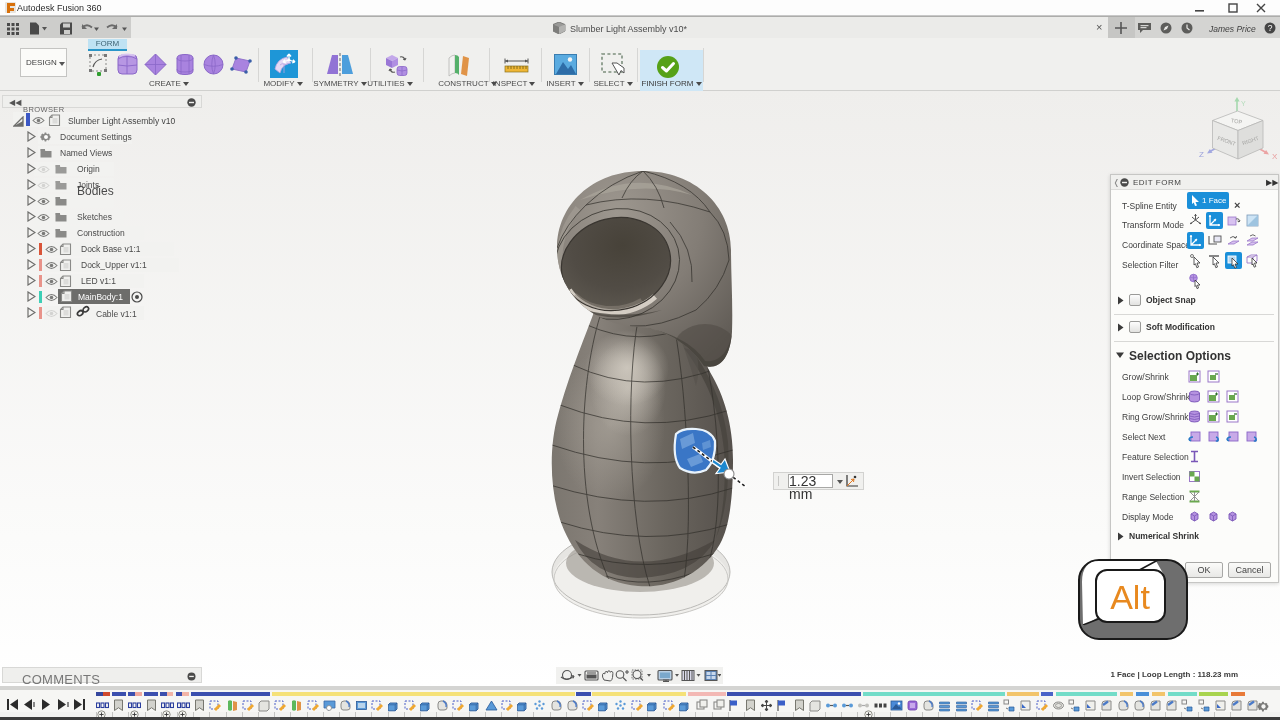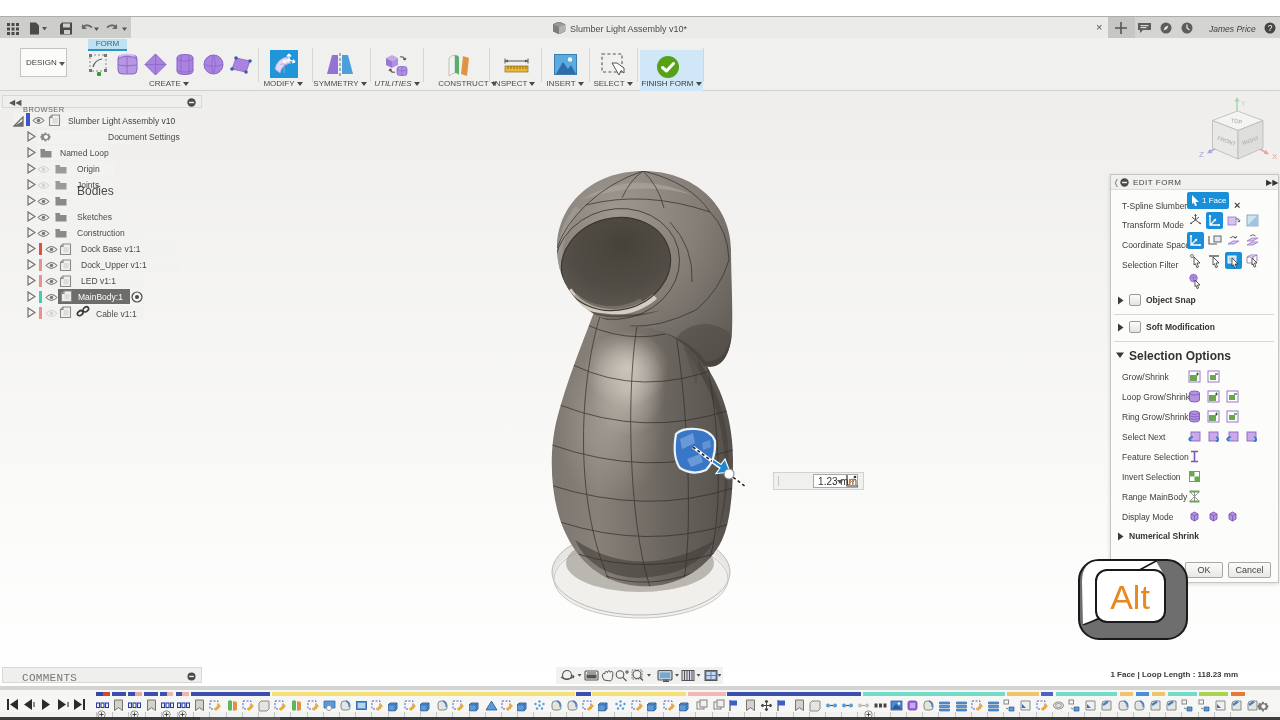--- a/index.html
+++ b/index.html
@@ -3,20 +3,32 @@
 *{margin:0;padding:0;box-sizing:border-box;}
 html,body{width:1280px;height:720px;overflow:hidden;font-family:"Liberation Sans",sans-serif;background:#fff;}
 .abs{position:absolute;}
 #app{position:relative;width:1280px;height:720px;}
 .lbl{font-size:9px;color:#3f3f3f;white-space:nowrap;}
 .sep{position:absolute;top:48px;height:34px;width:1px;background:#d6d6d4;}
 .caret{display:inline-block;width:0;height:0;border-left:3px solid transparent;border-right:3px solid transparent;border-top:4px solid #555;vertical-align:middle;}
 </style></head><body>
 <div id="app">
 
+<div class="abs" style="left:0;top:0;width:1280px;height:16px;background:#fdfdfd;border-bottom:1px solid #c8c8c8;">
+  <svg class="abs" style="left:5px;top:2px" width="12" height="12" viewBox="0 0 12 12">
+    <rect x="0" y="0" width="11" height="11" rx="1" fill="#e8e4de"></rect>
+    <path d="M2 1 h8 v3 h-5 v2 h4 v3 h-4 v2 h-3 z" fill="#d8700a"></path>
+  </svg>
+  <span class="abs" style="left:17px;top:3px;font-size:9px;color:#2b2b2b;">Autodesk Fusion 360</span>
+  <svg class="abs" style="left:1193px;top:3px" width="80" height="10" viewBox="0 0 80 10">
+    <rect x="2" y="7" width="9" height="1.6" fill="#444"></rect>
+    <rect x="36" y="1" width="8" height="8" fill="none" stroke="#444" stroke-width="1.4"></rect>
+    <path d="M64 1 L72 9 M72 1 L64 9" stroke="#444" stroke-width="1.4"></path>
+  </svg>
+</div>
 
 <div class="abs" style="left:0;top:16px;width:1280px;height:22px;background:#ebebe9;border-top:1px solid #adadab;">
   <div class="abs" style="left:0;top:0;width:131px;height:22px;background:#cdcdcb;"></div>
   <div class="abs" style="left:1108px;top:0;width:172px;height:22px;background:#d4d4d2;"></div>
 
   <svg class="abs" style="left:6px;top:4px" width="125" height="14" viewBox="0 0 125 14">
     <g fill="#4a4a4a">
       <rect x="1" y="2" width="3" height="3"></rect>
           <rect x="5.5" y="2" width="3" height="3"></rect>
           <rect x="10" y="2" width="3" height="3"></rect>
@@ -84,21 +96,21 @@
       <div class="sep" style="left:370px;top:10px;"></div>
       <div class="sep" style="left:423px;top:10px;"></div>
       <div class="sep" style="left:489px;top:10px;"></div>
       <div class="sep" style="left:541px;top:10px;"></div>
       <div class="sep" style="left:589px;top:10px;"></div>
       <div class="sep" style="left:637px;top:10px;"></div>
       <div class="sep" style="left:703px;top:10px;"></div>
       <div class="abs" style="left:109px;top:41px;width:120px;text-align:center;font-size:8px;color:#4a4a4a;">CREATE <span class="caret" style="border-top-color:#4a4a4a"></span></div>
       <div class="abs" style="left:223px;top:41px;width:120px;text-align:center;font-size:8px;color:#4a4a4a;">MODIFY <span class="caret" style="border-top-color:#4a4a4a"></span></div>
       <div class="abs" style="left:280px;top:41px;width:120px;text-align:center;font-size:8px;color:#4a4a4a;">SYMMETRY <span class="caret" style="border-top-color:#4a4a4a"></span></div>
-      <div class="abs" style="left:337px;top:41px;width:120px;text-align:center;font-size:8px;color:#4a4a4a;font-style:italic;">UTILITIES <span class="caret" style="border-top-color:#4a4a4a"></span></div>
+      <div class="abs" style="left:337px;top:41px;width:106px;text-align:center;font-size:8px;color:#4a4a4a;">UTILITIES <span class="caret" style="border-top-color:#4a4a4a"></span></div>
       <div class="abs" style="left:396px;top:41px;width:143px;text-align:center;font-size:8px;color:#4a4a4a;">CONSTRUCT <span class="caret" style="border-top-color:#4a4a4a"></span></div>
       <div class="abs" style="left:454px;top:41px;width:120px;text-align:center;font-size:8px;color:#4a4a4a;">INSPECT <span class="caret" style="border-top-color:#4a4a4a"></span></div>
       <div class="abs" style="left:505px;top:41px;width:120px;text-align:center;font-size:8px;color:#4a4a4a;">INSERT <span class="caret" style="border-top-color:#4a4a4a"></span></div>
       <div class="abs" style="left:553px;top:41px;width:120px;text-align:center;font-size:8px;color:#4a4a4a;">SELECT <span class="caret" style="border-top-color:#4a4a4a"></span></div>
   <div class="abs" style="left:640px;top:12px;width:63px;height:41px;background:#cfe7f6;"></div>
   <div class="abs" style="left:640px;top:41px;width:63px;height:12px;background:#cfe7f6;text-align:center;font-size:8px;color:#3a3a3a;">FINISH FORM <span class="caret" style="border-top-color:#4a4a4a"></span></div>
   <svg class="abs" style="left:656px;top:17px" width="24" height="24" viewBox="0 0 24 24">
     <circle cx="12" cy="12" r="11" fill="#56a117"></circle>
     <path d="M6.5 12.5 L10.5 16 L17.5 8.5" stroke="#fff" stroke-width="3" fill="none" stroke-linecap="round" stroke-linejoin="round"></path>
   </svg>
@@ -310,21 +322,21 @@
   <g>
     <line x1="213" y1="327" x2="266" y2="367" stroke="#fff" stroke-width="3"></line>
     <line x1="213" y1="327" x2="266" y2="367" stroke="#222" stroke-width="1.6" stroke-dasharray="3 2.6"></line>
     <path d="M233 339 l8 5.5 l4 -5.5 l5 13 l-14 1.5 l4 -5.5 l-8 -5.5 z" fill="#1d88cf" stroke="#fff" stroke-width="1.2"></path>
     <circle cx="249" cy="354" r="5" fill="#fff" stroke="#8a8a8a" stroke-width="1.1"></circle>
   </g>
 </svg>
 
 <div class="abs" style="left:773px;top:472px;width:91px;height:18px;background:#f0f0ee;border:1px solid #d2d2d0;"></div>
 <div class="abs" style="left:778px;top:476px;width:1px;height:10px;background:#c8c8c6;"></div>
-<div class="abs" style="left:788px;top:474px;width:45px;height:14px;background:#fff;border:1px solid #a8a8a6;font-size:10px;color:#333;text-align:right;line-height:13px;margin-left:25px;">1.23 mm</div>
+<div class="abs" style="left:788px;top:474px;width:45px;height:14px;background:#fff;border:1px solid #a8a8a6;font-size:14px;color:#333;text-align:left;line-height:13px;">1.23 mm</div>
 <span class="caret abs" style="left:837px;top:480px;"></span>
 <svg class="abs" style="left:845px;top:474px" width="14" height="14" viewBox="0 0 14 14">
   <path d="M2 1 L2 12 L13 12" stroke="#333" stroke-width="1.2" fill="none"></path>
   <path d="M2 12 L9 5 M9 5 l-3 0.5 M9 5 l-0.5 3" stroke="#e07820" stroke-width="1" fill="none"></path>
   <path d="M9 3 l2 0 m-1 -1 l0 2" stroke="#333" stroke-width="1" fill="none"></path>
   <circle cx="10" cy="3" r="1.3" fill="#333"></circle>
 </svg>
 
 <svg class="abs" style="left:1198px;top:96px" width="82" height="72" viewBox="0 0 82 72">
   <line x1="39" y1="4" x2="39" y2="16" stroke="#a5d8ae" stroke-width="1.6"></line>
@@ -369,30 +381,30 @@
     </svg>
     <span class="abs" style="left:68px;top:116px;font-size:8.5px;color:#444;">Slumber Light Assembly v10</span>
     <div class="abs" style="left:38px;top:130px;width:94px;height:14px;background:#f2f2f0;"></div>
     <svg class="abs" style="left:27px;top:131px" width="9" height="11" viewBox="0 0 9 11">
       <path d="M1 1 L8 5.5 L1 10 Z" fill="none" stroke="#6e6e6c" stroke-width="1.2"></path>
     </svg>
     <svg class="abs" style="left:40px;top:131px" width="12" height="12" viewBox="0 0 24 24">
       <path fill="#8a8a88" d="M12 8a4 4 0 1 0 0 8 a4 4 0 0 0 0-8 m9 5.5 l-2.2 1.8 .3 2 -2.6 1.5 -1.6 -1.2 -1.9 .8 -.6 2.6 h-3 l-.6 -2.6 -1.9 -.8 -1.6 1.2 -2.6 -1.5 .3 -2 -2.2 -1.8 v-3 l2.2 -1.8 -.3 -2 2.6 -1.5 1.6 1.2 1.9 -.8 .6 -2.6 h3 l.6 2.6 1.9 .8 1.6 -1.2 2.6 1.5 -.3 2 2.2 1.8 z"></path>
       <circle cx="12" cy="12" r="3" fill="#fff"></circle>
     </svg>
-    <span class="abs" style="left:60px;top:132px;font-size:8.5px;color:#4a4a4a;margin-left:48px;">Document Settings</span>
+    <span class="abs" style="left:60px;top:132px;font-size:8.5px;color:#4a4a4a;">Document Settings</span>
     <div class="abs" style="left:38px;top:146px;width:72px;height:14px;background:#f2f2f0;"></div>
     <svg class="abs" style="left:27px;top:147px" width="9" height="11" viewBox="0 0 9 11">
       <path d="M1 1 L8 5.5 L1 10 Z" fill="none" stroke="#6e6e6c" stroke-width="1.2"></path>
     </svg>
     <svg class="abs" style="left:40px;top:148px" width="12" height="10" viewBox="0 0 12 10">
       <path d="M0.5 1.5 h4 l1 1.5 h6 v6.5 h-11 z" fill="#8a8a88"></path>
       <rect x="0.5" y="1" width="4.5" height="1.5" fill="#8a8a88"></rect>
     </svg>
-    <span class="abs" style="left:60px;top:148px;font-size:8.5px;color:#4a4a4a;">Named Loop</span>
+    <span class="abs" style="left:60px;top:148px;font-size:8.5px;color:#4a4a4a;">Named Views</span>
     <div class="abs" style="left:34px;top:162px;width:80px;height:14px;background:#f2f2f0;"></div>
     <svg class="abs" style="left:27px;top:163px" width="9" height="11" viewBox="0 0 9 11">
       <path d="M1 1 L8 5.5 L1 10 Z" fill="none" stroke="#6e6e6c" stroke-width="1.2"></path>
     </svg>
     <svg class="abs" style="left:37px;top:165px;opacity:0.25" width="13" height="9" viewBox="0 0 13 9">
       <path d="M1 4.5 Q6.5 -1.5 12 4.5 Q6.5 10.5 1 4.5 Z" fill="none" stroke="#7a7a78" stroke-width="1.1"></path>
       <circle cx="6.5" cy="4.5" r="1.8" fill="#7a7a78"></circle>
     </svg>
     <svg class="abs" style="left:55px;top:164px" width="12" height="10" viewBox="0 0 12 10">
       <path d="M0.5 1.5 h4 l1 1.5 h6 v6.5 h-11 z" fill="#9a9a98"></path>
@@ -530,21 +542,21 @@
       <rect x="4.5" y="4" width="5" height="5.5" fill="#dcdcda"></rect>
     </svg>
     <svg class="abs" style="left:76px;top:305px" width="14" height="13" viewBox="0 0 14 13">
   <g fill="none" stroke="#3a3a3a" stroke-width="1.7">
     <ellipse cx="4.2" cy="8.2" rx="3" ry="2.2" transform="rotate(-38 4.2 8.2)"></ellipse>
     <ellipse cx="9.8" cy="4.4" rx="3" ry="2.2" transform="rotate(-38 9.8 4.4)"></ellipse>
   </g>
 </svg>
     <span class="abs" style="left:96px;top:309px;font-size:8.5px;color:#4a4a4a;">Cable v1:1</span>
 <div class="abs" style="left:2px;top:667px;width:200px;height:16px;background:#efefed;border:1px solid #d8d8d6;">
-  <span class="abs" style="left:19px;top:4px;font-size:11px;color:#777;letter-spacing:0.3px;font-family:Liberation Mono, monospace;">COMMENTS</span>
+  <span class="abs" style="left:19px;top:4px;font-size:13px;color:#777;letter-spacing:0.3px;">COMMENTS</span>
   <svg class="abs" style="left:184px;top:4px" width="9" height="9" viewBox="0 0 9 9">
         <circle cx="4.5" cy="4.5" r="4" fill="#4a4a4a"></circle>
         <rect x="2.2" y="3.8" width="4.6" height="1.3" fill="#efefed"></rect>
       </svg>
 </div>
 
 <div class="abs" style="left:556px;top:667px;width:167px;height:17px;background:#f1f1ef;">
   <svg class="abs" style="left:3px;top:2px" width="162" height="13" viewBox="0 0 162 13">
     <g stroke="#555" stroke-width="1.1" fill="none">
       <circle cx="8" cy="6" r="4.5"></circle>
@@ -597,21 +609,21 @@
   <div class="abs" style="left:0;top:0;width:167px;height:15px;background:#f0f0ee;border-bottom:1px solid #dcdcda;">
     <span class="abs" style="left:2px;top:3px;font-size:8px;color:#888;">❬</span>
     <svg class="abs" style="left:9px;top:3px" width="9" height="9" viewBox="0 0 9 9">
           <circle cx="4.5" cy="4.5" r="4.2" fill="#4a4a4a"></circle>
           <rect x="2" y="3.8" width="5" height="1.4" fill="#f0f0ee"></rect>
         </svg>
     <span class="abs" style="left:22px;top:3px;font-size:8px;color:#444;letter-spacing:0.5px;">EDIT FORM</span>
     <span class="abs" style="left:155px;top:3px;font-size:8px;color:#333;">▶▶</span>
   </div>
 </div>
-<div class="abs" style="left:1122px;top:195px;"><span style="font-size:8.5px;color:#3c3c3c;">T-Spline Slumber</span></div>
+<div class="abs" style="left:1122px;top:195px;"><span style="font-size:8.5px;color:#3c3c3c;">T-Spline Entity</span></div>
     <div class="abs" style="left:1187px;top:192px;width:42px;height:17px;background:#1a8fd9;border-radius:2px;">
   <svg class="abs" style="left:4px;top:3px" width="9" height="11" viewBox="0 0 9 11">
         <path d="M1 0 L8 7 L4.5 7 L6 10.5 L4 11 L2.8 7.5 L1 9 Z" fill="#fff"></path>
       </svg>
   <span class="abs" style="left:15px;top:4px;font-size:8px;color:#fff;">1 Face</span>
 </div>
     <div class="abs" style="left:1234px;top:195px;"><span style="font-size:11px;color:#444;font-weight:bold;">×</span></div>
     <div class="abs" style="left:1122px;top:214px;"><span style="font-size:8.5px;color:#3c3c3c;">Transform Mode</span></div>
     <div class="abs" style="left:1187px;top:212px;width:17px;height:17px;"><svg width="17" height="17" viewBox="0 0 17 17">
         <path d="M8.5 2 V8 M8.5 8 L3 12 M8.5 8 L14 12 M8.5 8 L5 5 M8.5 8 L12 5" stroke="#555" stroke-width="1" fill="none"></path>
@@ -746,21 +758,21 @@
     <svg class="abs" style="left:1188px;top:450px" width="13" height="13" viewBox="0 0 13 13">
       <path d="M3 1.5 h7 M3 11.5 h7 M6.5 1.5 v10" stroke="#7a57b8" stroke-width="1.6" fill="none"></path>
       <path d="M3 1.5 h7 M3 11.5 h7" stroke="#7a57b8" stroke-width="1.2"></path>
     </svg>
     <span class="abs" style="left:1122px;top:472px;font-size:8.5px;color:#3c3c3c;">Invert  Selection</span>
     <svg class="abs" style="left:1188px;top:470px" width="13" height="13" viewBox="0 0 13 13">
       <rect x="1.5" y="1.5" width="10" height="10" fill="#fff" stroke="#9a77c8" stroke-width="1"></rect>
       <rect x="1.5" y="1.5" width="5" height="5" fill="#6aa84f"></rect>
       <rect x="6.5" y="6.5" width="5" height="5" fill="#6aa84f"></rect>
     </svg>
-    <span class="abs" style="left:1122px;top:492px;font-size:8.5px;color:#3c3c3c;">Range  MainBody</span>
+    <span class="abs" style="left:1122px;top:492px;font-size:8.5px;color:#3c3c3c;">Range  Selection</span>
     <svg class="abs" style="left:1188px;top:490px" width="13" height="13" viewBox="0 0 13 13">
       <path d="M1.5 1.5 h10 M1.5 11.5 h10" stroke="#6aa84f" stroke-width="2"></path>
       <path d="M2 2 L11 11 M11 2 L2 11 M6.5 2 V11" stroke="#888" stroke-width="0.9"></path>
     </svg>
     <span class="abs" style="left:1122px;top:512px;font-size:8.5px;color:#3c3c3c;">Display Mode</span>
     <svg class="abs" style="left:1188px;top:510px" width="13" height="13" viewBox="0 0 13 13">
       <path d="M3 4 L6.5 2 L10 4 L10 9 L6.5 11 L3 9 Z" fill="#b592e0" stroke="#7a57b8" stroke-width="0.9"></path>
       <path d="M3 4 L6.5 6 L10 4 M6.5 6 V11" stroke="#7a57b8" stroke-width="0.8" fill="none"></path>
     </svg>
     <svg class="abs" style="left:1207px;top:510px" width="13" height="13" viewBox="0 0 13 13">

